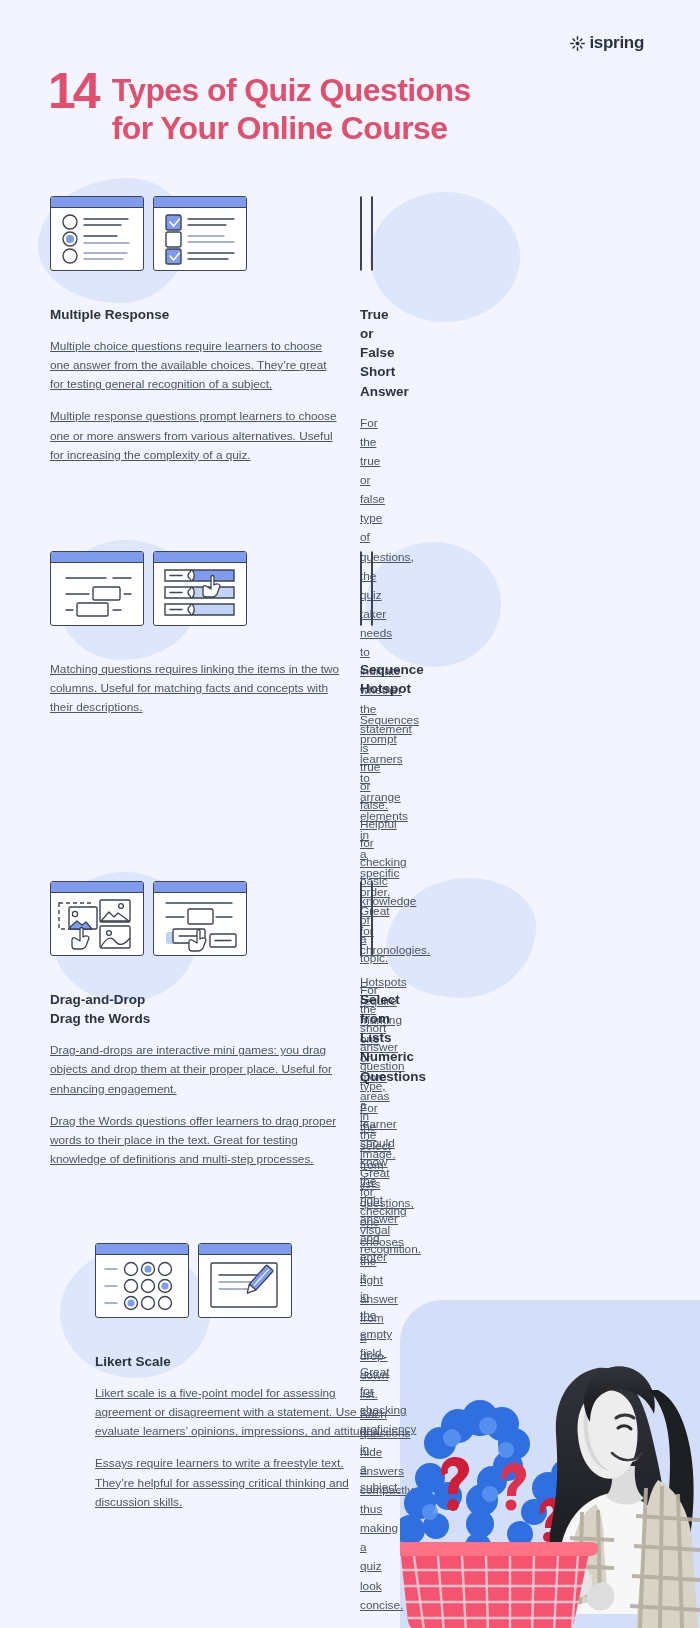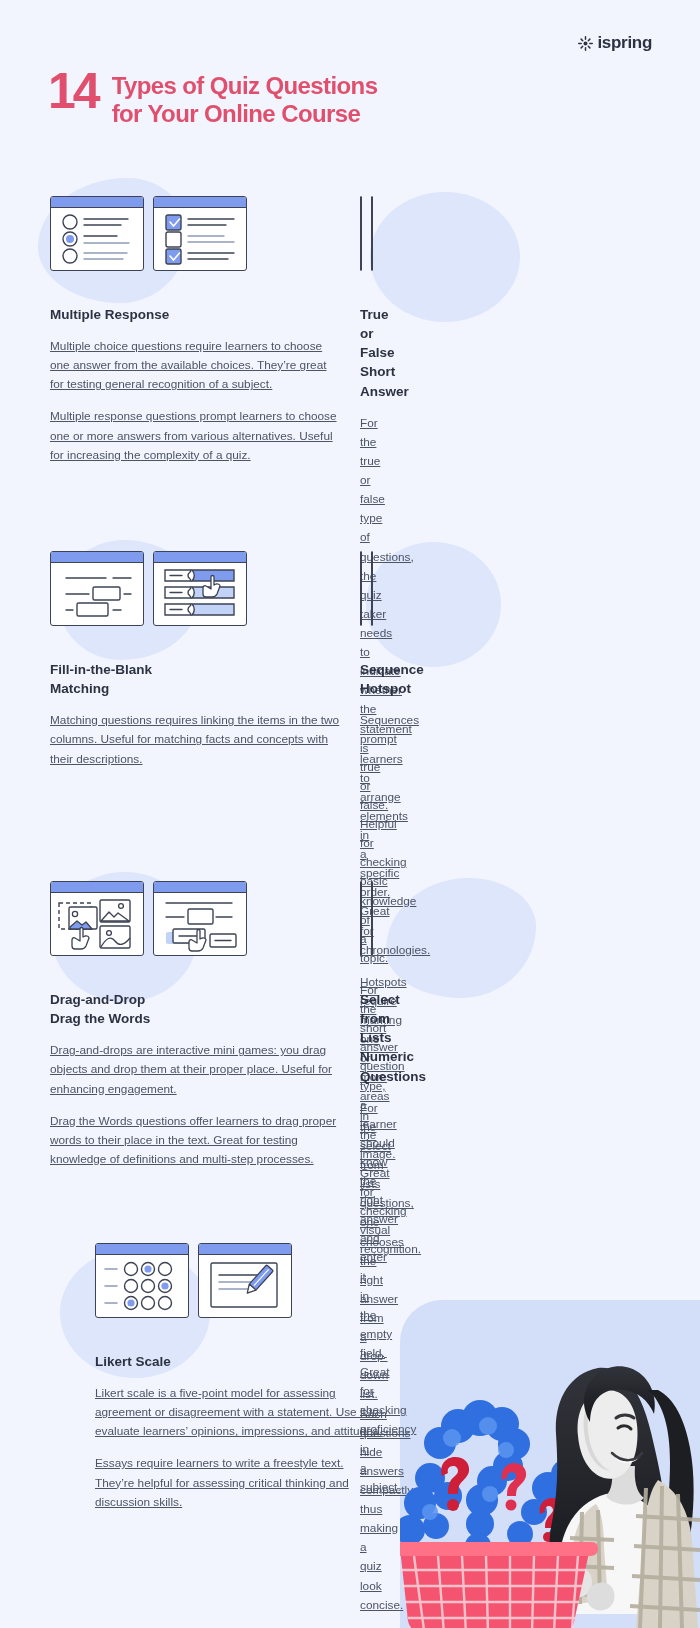--- a/index.html
+++ b/index.html
@@ -42,21 +42,21 @@
     width: 300px; height: 328px;
     background: #c8d6f7;
     opacity: .75;
     border-top-left-radius: 42px;
     z-index: 0;
   }
 
   
   .logo {
     position: absolute;
-    right: 48px; top: 33px;
+    right: 56px; top: 33px;
     display: flex; align-items: center; gap: 4px;
     z-index: 5;
   }
   .logo-mark { width: 15px; height: 15px; display: block; }
   .logo-text {
     font-size: 17px; font-weight: bold; color: #2c3242;
     letter-spacing: -.3px;
   }
 
   .title-wrap {
@@ -64,21 +64,21 @@
     left: 48px; top: 68px;
     display: flex; align-items: flex-start;
     z-index: 5;
   }
   .title-num {
     font-size: 50px; font-weight: bold; color: #e0506e;
     line-height: .95; letter-spacing: -3px;
     margin-right: 14px;
   }
   .title-text {
-    font-size: 24px; font-weight: bold; color: #e0506e;
+    font-size: 32px; font-weight: bold; color: #e0506e;
     line-height: 1.18; letter-spacing: -.6px;
     padding-top: 4px;
   }
 
   
   .grid {
     position: absolute;
     left: 0; top: 196px;
     width: 700px;
     z-index: 3;
@@ -304,24 +304,20 @@
             </g>
             <path d="M38 7h42v11H38c3-3 3-8 0-11z" fill="#7e9bee" stroke="#3d4354" stroke-width="1.4"></path>
             <path d="M38 24h42v11H38c3-3 3-8 0-11z" fill="#c3d2f7" stroke="#3d4354" stroke-width="1.4"></path>
             <path d="M38 41h42v11H38c3-3 3-8 0-11z" fill="#c3d2f7" stroke="#3d4354" stroke-width="1.4"></path>
             <g fill="#fff" stroke="#3d4354" stroke-width="1.3" stroke-linejoin="round">
               <path d="M57 14c0-2 3-2 3 0v8l2-1c2-.5 4 .5 4 2l-3 8c-1 2-3 3-5 3h-6c-2 0-3-1-3-3v-6c0-2 2-3 3-2l5 3z"></path>
             </g>
           </svg>
             </div>
         </div>
-      </div>
-      <div class="sec-title">
-        <div>Fill-in-the-Blank</div>
-        <div>Matching</div>
       </div>
       <p class="sec-p">Matching questions requires linking the items in the two columns. Useful for matching facts and concepts with their descriptions.</p>
     </div>
 
     <div class="cell right">
       <div class="icons">
         <div class="mock">
           <div class="bar"></div>
             <div class="body">
           <svg class="mockart" width="92" height="62" viewBox="0 0 92 62">

